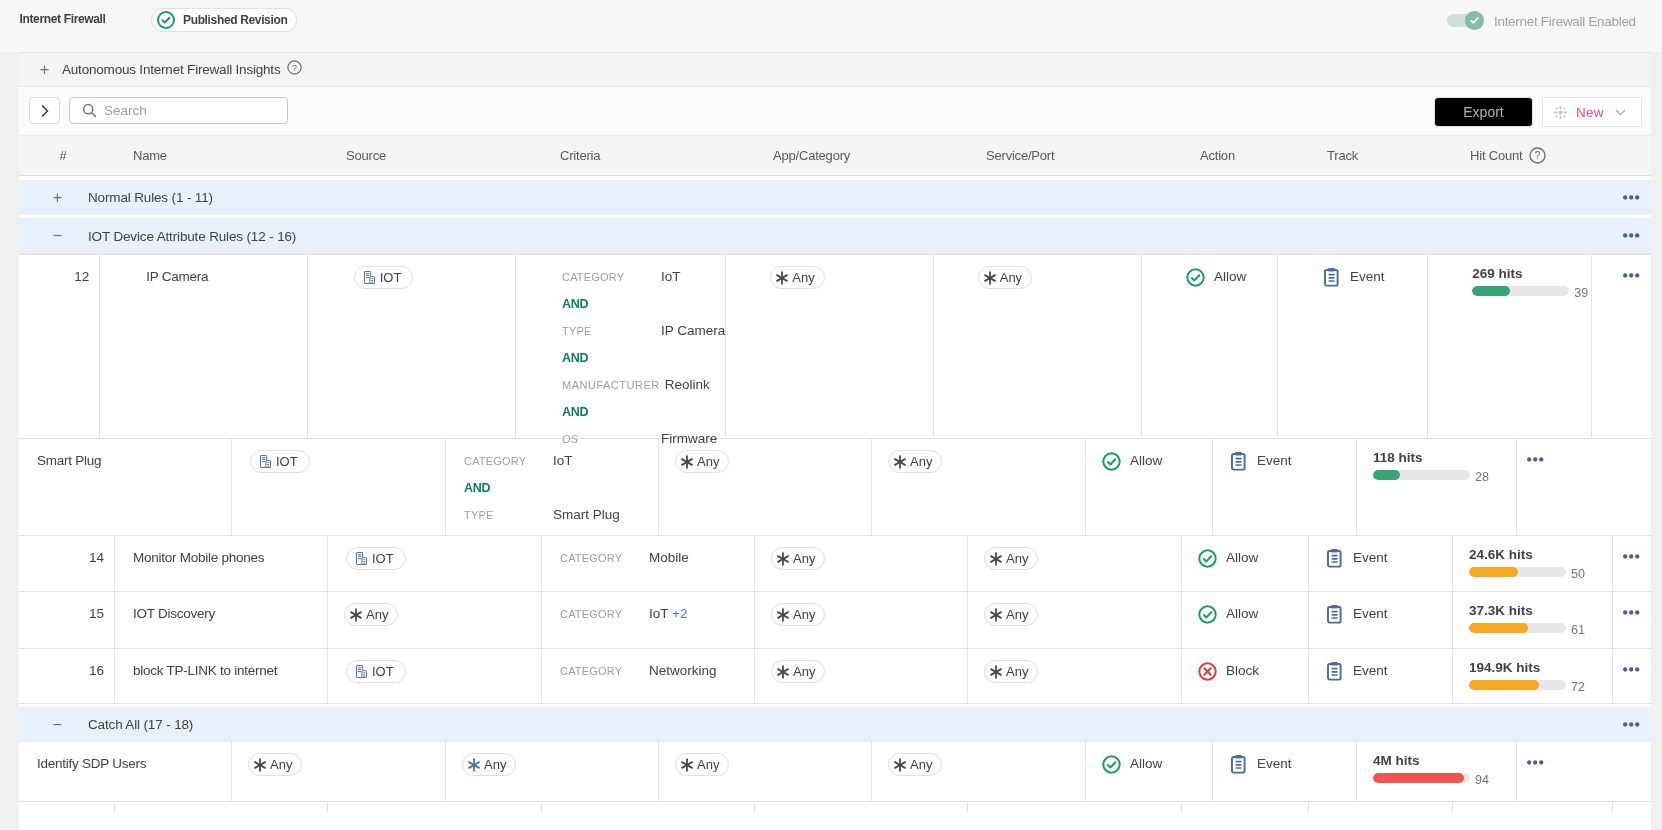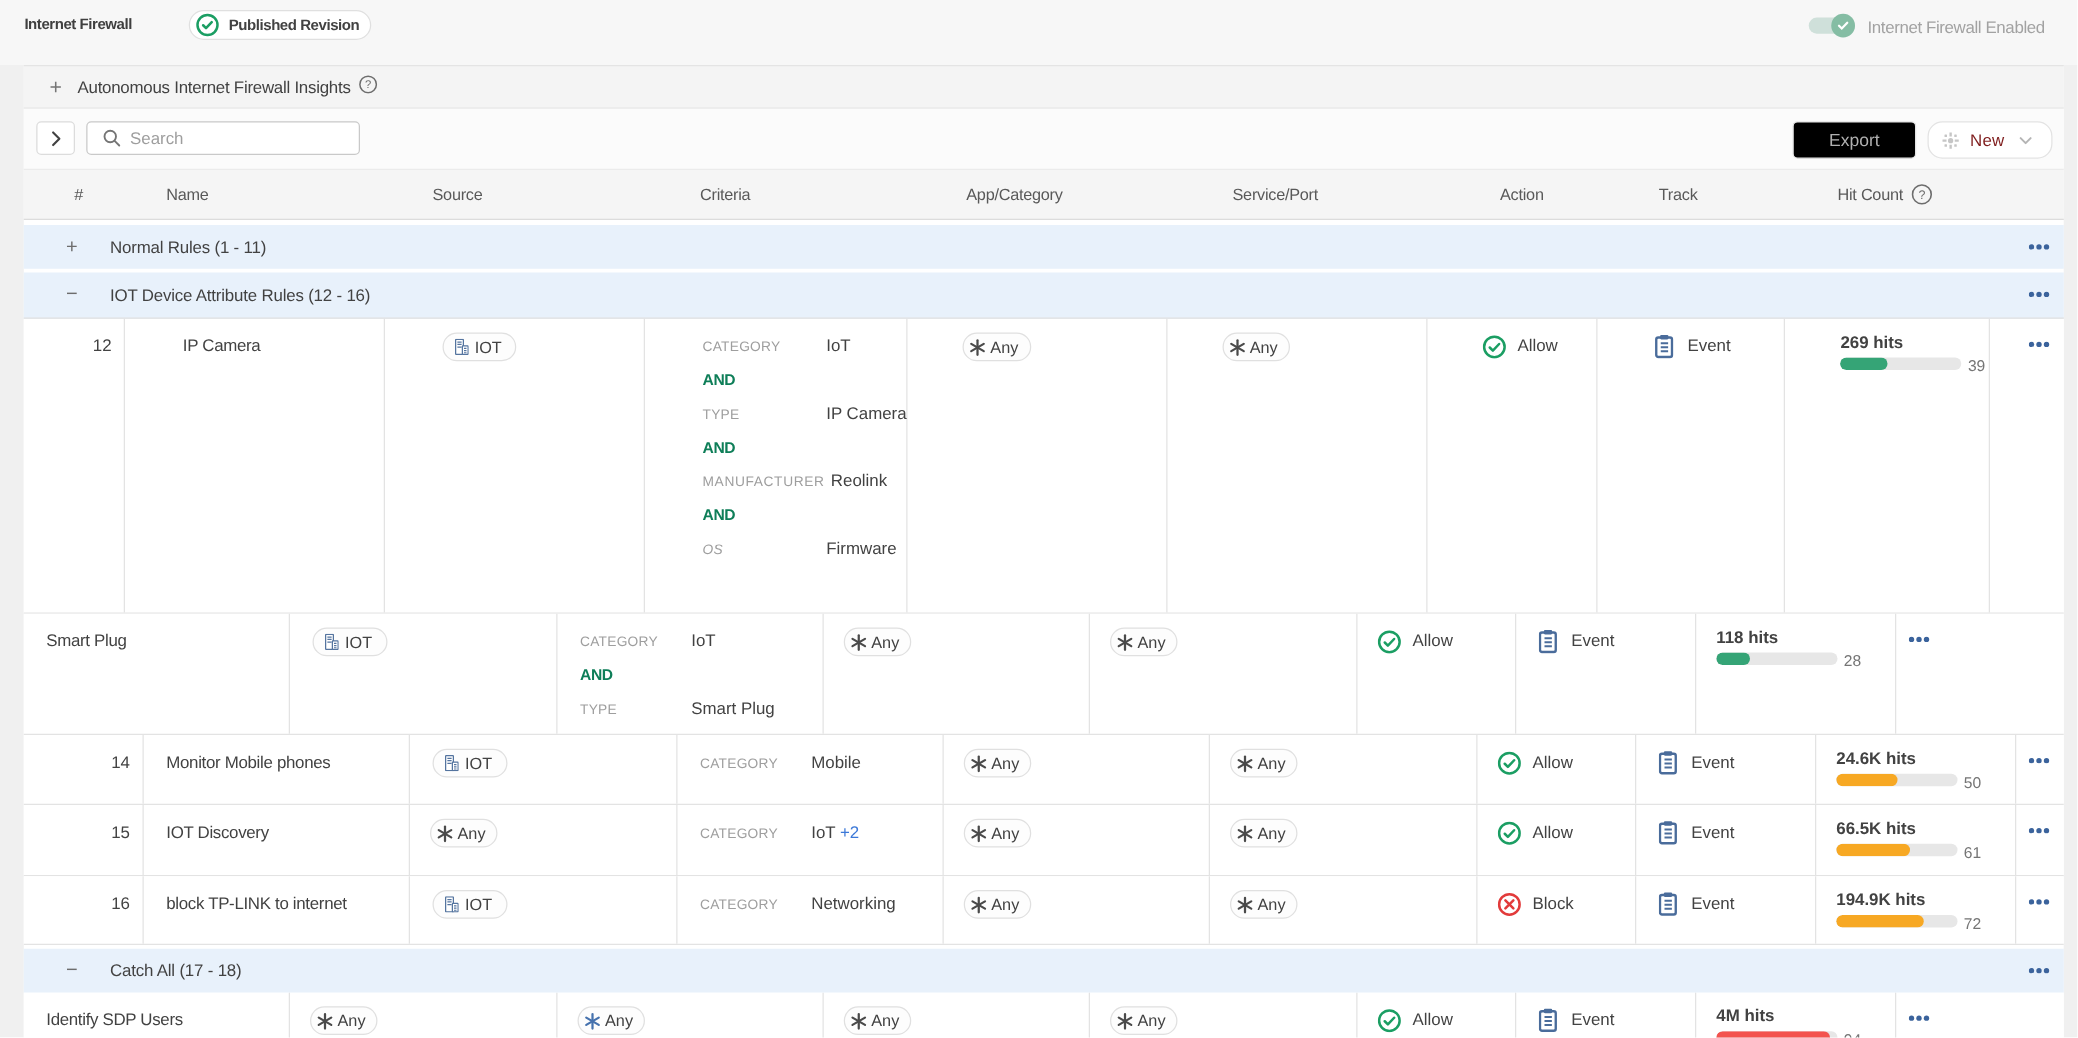--- a/index.html
+++ b/index.html
@@ -15,21 +15,21 @@
 .toggle-label { position:absolute; left:1494px; top:14px; font-size:13.5px; color:#a2a2a2; letter-spacing:-0.3px; }
 
 .panel { position:absolute; left:19px; top:52px; width:1632px; }
 .insights { height:35px; background:#f4f4f4; border-top:1px solid #e4e4e4; border-bottom:1px solid #e4e4e4; display:flex; align-items:center; }
 .insights .plus { width:13px; margin-left:19px; font-size:17px; color:#757575; font-weight:400; text-align:center; }
 .insights .t { margin-left:11px; font-size:13.5px; color:#424242; letter-spacing:-0.2px; }
 .insights .q { margin-left:7px; }
 
 .toolbar { height:49px; background:#fbfbfb; border-bottom:1px solid #ebebeb; position:relative; }
 .btn-exp { position:absolute; left:1415px; top:10px; width:99px; height:30px; background:#000000; border:1px solid #e3e3e3; border-radius:4px; color:#b0b0b0; font-size:14px; text-align:center; line-height:28px; }
-.btn-new { position:absolute; left:1523px; top:10px; width:100px; height:30px; background:#fff; border:1px solid #e3e3e3; border-radius:12px; display:flex; align-items:center; justify-content:flex-start; padding-left:9px; gap:7px; color:#7f1d1d; }
+.btn-new { position:absolute; left:1523px; top:10px; width:100px; height:30px; background:#fff; border:1px solid #e3e3e3; border-radius:0; display:flex; align-items:center; justify-content:flex-start; padding-left:9px; gap:7px; color:#ec4899; }
 .btn-new .nt { font-size:13.5px; font-weight:500; letter-spacing:0.2px; }
 .btn-arrow { position:absolute; left:10px; top:10px; width:31px; height:27px; background:#fff; border:1px solid #dcdcdc; border-radius:4px; display:flex; align-items:center; justify-content:center; }
 .search { position:absolute; left:50px; top:10px; width:219px; height:27px; background:#fff; border:1px solid #c9c9c9; border-radius:4px; display:flex; align-items:center; }
 .search .ph { color:#9e9e9e; font-size:13.5px; margin-left:7px; }
 
 .thead { height:40px; background:#f5f5f5; border-bottom:1px solid #dcdcdc; display:flex; color:#595959; font-size:13px; font-weight:500; letter-spacing:-0.2px; }
 .thead > div { display:flex; align-items:center; padding-left:18px; }
 
 .grow { height:35px; margin-top:4px; background:#e8f1fb; display:flex; align-items:center; position:relative; }
 .grow .pm { position:absolute; left:31px; width:15px; text-align:center; font-size:16px; color:#6d6d6d; }
@@ -179,21 +179,21 @@
           <svg width="17" height="5" viewBox="0 0 17 5">
             <g fill="#3b639c">
               <circle cx="2.2" cy="2.5" r="2.15"></circle>
               <circle cx="8.2" cy="2.5" r="2.15"></circle>
               <circle cx="14.2" cy="2.5" r="2.15"></circle>
             </g>
           </svg>
         </div>
       </div>
 
-    <div class="row" style="height:236px;gap:28px;">
+    <div class="row" style="height:184px;gap:28px;">
       <div class="c0">12</div>
       <div class="c1">IP Camera</div>
       <div class="c2"><span class="chip">
             <svg width="11" height="13" viewBox="0 0 11 13">
               <rect x="0.5" y="0.5" width="6.2" height="12" rx="0.4" fill="#fff" stroke="#54749f" stroke-width="1"></rect>
               <path d="M1.9 2.7 h3.4 M1.9 4.4 h3.4 M1.9 6.6 h3.4" stroke="#54749f" stroke-width="1"></path>
               <rect x="5.9" y="5.7" width="4.6" height="6.8" rx="0.4" fill="#fff" stroke="#54749f" stroke-width="1"></rect>
               <path d="M7.2 7.7 h2 M7.2 9.5 h2 M7.2 11.2 h2" stroke="#54749f" stroke-width="0.9"></path>
             </svg>
             <span class="ct">IOT</span>
@@ -464,21 +464,21 @@
           <div class="trk">
             <svg width="15" height="20" viewBox="0 0 15 20">
               <rect x="1" y="3" width="12.6" height="15.6" rx="1.6" fill="#fff" stroke="#4a6c9b" stroke-width="1.9"></rect>
               <rect x="4.1" y="0.9" width="6.6" height="3.6" rx="0.9" fill="#4a6c9b"></rect>
               <path d="M4.6 7.6 h5.9 M4.6 10.8 h5.9 M4.6 14 h5.9" stroke="#4a6c9b" stroke-width="1.7"></path>
             </svg>
             <span>Event</span>
           </div>
         </div>
       <div class="c8">
-          <div class="hits">66.5K hits</div>
+          <div class="hits">37.3K hits</div>
           <div class="barrow">
             <div class="bar">
               <i style="width:61%;background:#f7a823;"></i>
             </div>
             <span class="pct">61</span>
           </div>
         </div>
       <div class="c9">
           <svg width="17" height="5" viewBox="0 0 17 5">
             <g fill="#3b639c">

